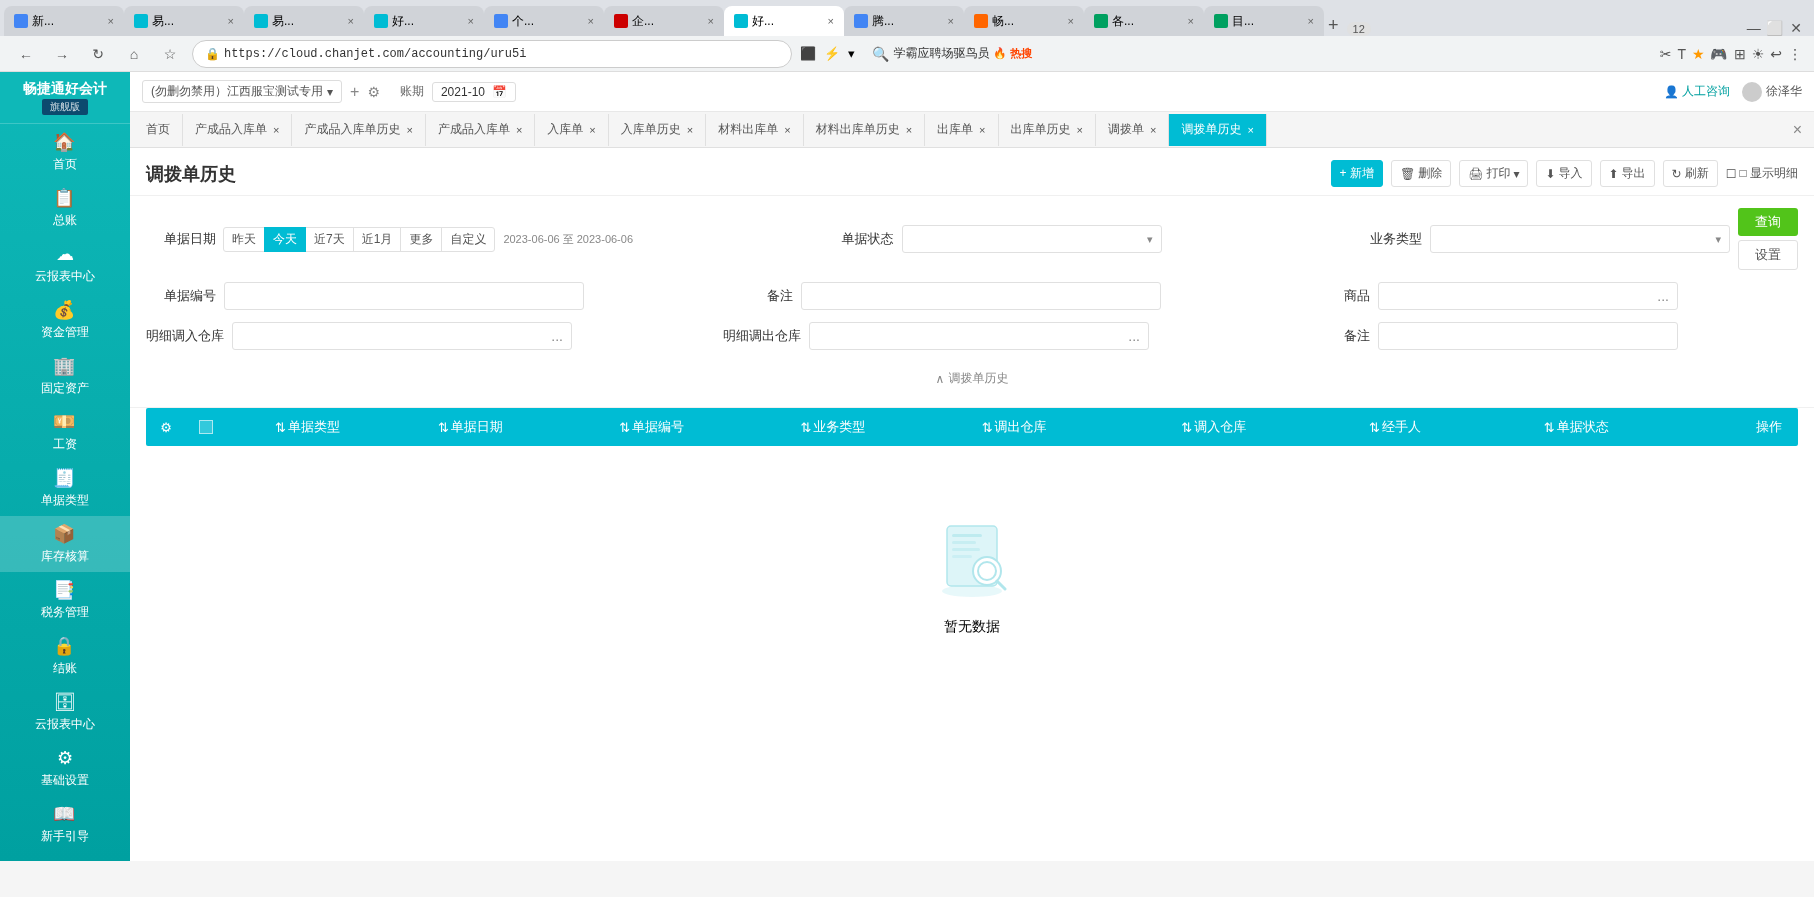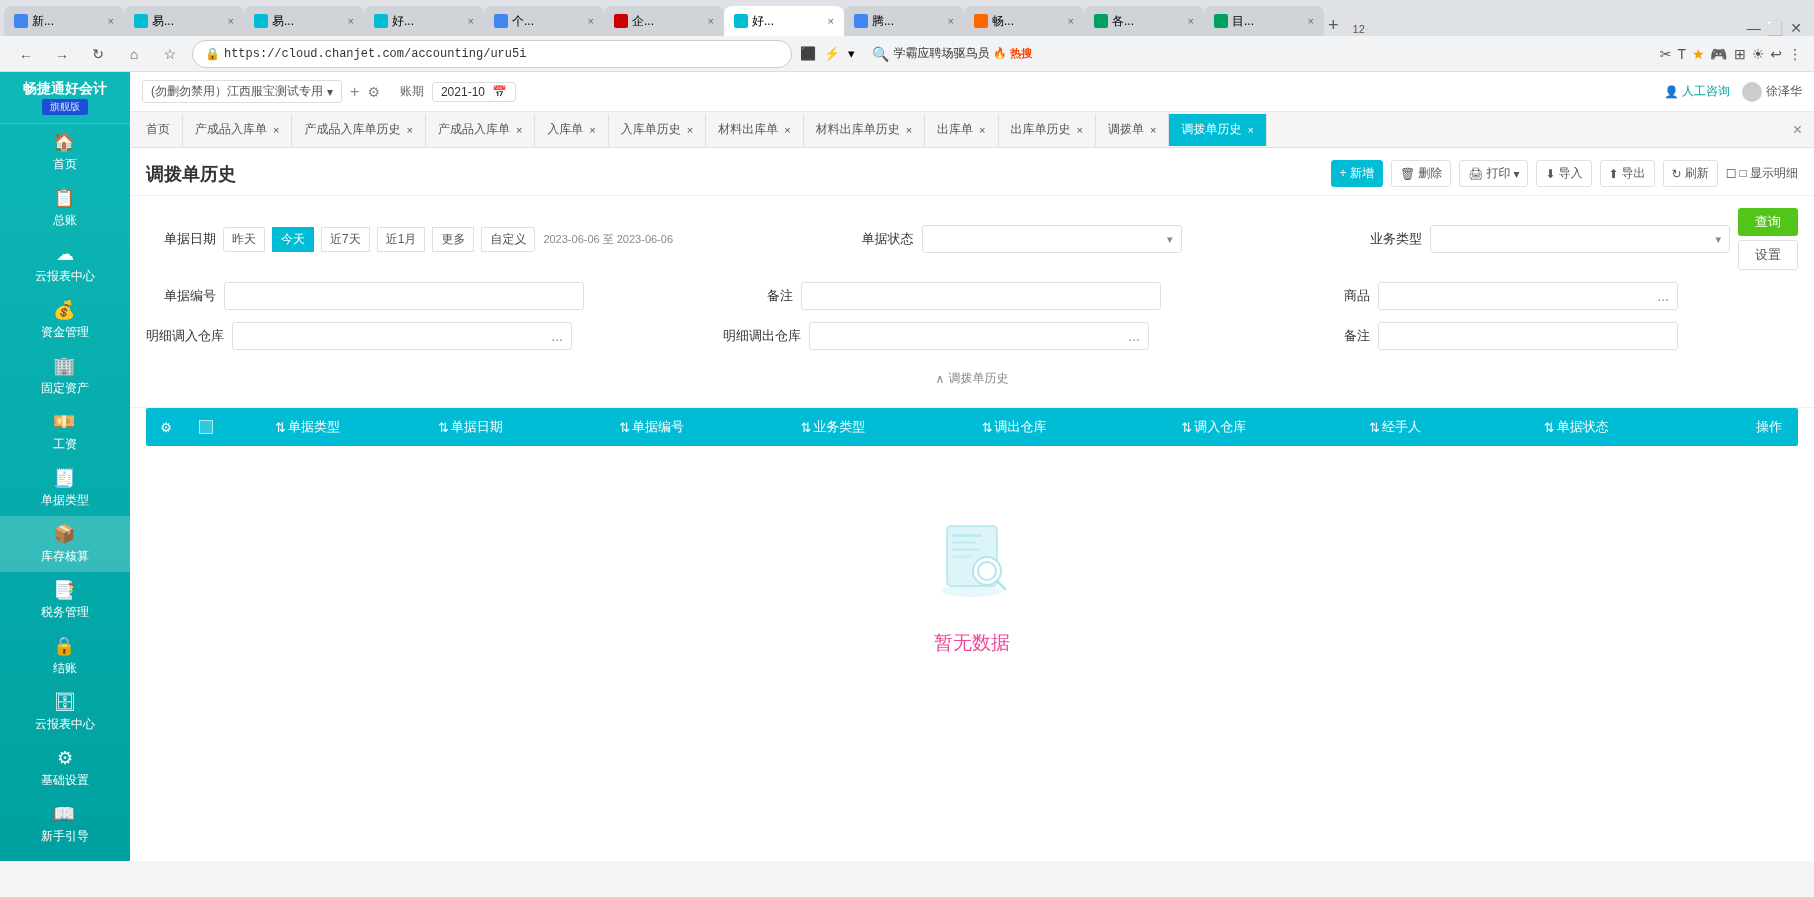--- a/index.html
+++ b/index.html
@@ -18,21 +18,21 @@
     .search-text { font-size: 12px; color: #333; }
     .hot-badge { color: #ff4400; font-size: 11px; font-weight: bold; }
 
     
     .app-wrapper { display: flex; height: calc(897px - 108px); }
 
     
     .sidebar { width: 130px; background: linear-gradient(180deg, #0eb8b8 0%, #00a0a0 100%); display: flex; flex-direction: column; align-items: center; padding-top: 0; flex-shrink: 0; }
     .sidebar-logo { width: 130px; background: #0eb8b8; padding: 8px; display: flex; flex-direction: column; align-items: center; border-bottom: 1px solid rgba(255,255,255,0.2); }
     .logo-text { color: white; font-size: 14px; font-weight: bold; text-align: center; line-height: 1.2; }
-    .logo-sub { color: rgba(255,255,255,0.8); font-size: 10px; background: #1d4ed8; padding: 1px 8px; border-radius: 2px; margin-top: 2px; }
+    .logo-sub { color: rgba(255,255,255,0.8); font-size: 10px; background: #0c4a6e; padding: 1px 8px; border-radius: 2px; margin-top: 2px; }
     .sidebar-menu { width: 100%; flex: 1; overflow-y: auto; }
     .sidebar-item { width: 100%; height: 56px; display: flex; flex-direction: column; align-items: center; justify-content: center; cursor: pointer; color: white; gap: 3px; }
     .sidebar-item.active { background: rgba(255,255,255,0.2); }
     .sidebar-icon { font-size: 18px; }
     .sidebar-label { font-size: 12px; }
 
     
     .main-content { flex: 1; display: flex; flex-direction: column; background: white; overflow: hidden; }
 
     
@@ -58,21 +58,21 @@
     .page-title { font-size: 18px; color: #333; font-weight: bold; }
     .action-bar { display: flex; align-items: center; gap: 8px; }
     .action-btn { display: flex; align-items: center; gap: 3px; font-size: 12px; color: #555; cursor: pointer; padding: 4px 8px; border: 1px solid #e0e0e0; border-radius: 3px; background: white; }
     .action-btn.primary { background: #00bcd4; color: white; border-color: #00bcd4; }
     .show-all-btn { display: flex; align-items: center; gap: 3px; font-size: 12px; color: #555; cursor: pointer; }
 
     
     .filter-area { padding: 12px 16px; border-bottom: 1px solid #f0f0f0; }
     .filter-row { display: flex; align-items: center; gap: 0; margin-bottom: 12px; }
     .filter-label { font-size: 13px; color: #333; min-width: 70px; text-align: right; margin-right: 8px; }
-    .date-filter { display: flex; align-items: center; gap: 8px; }
+    .date-filter { display: flex; align-items: center; gap: 0; }
     .date-btn { padding: 3px 8px; font-size: 12px; cursor: pointer; color: #555; border: 1px solid #e0e0e0; margin-left: -1px; }
     .date-btn:first-child { border-radius: 3px 0 0 3px; }
     .date-btn:last-child { border-radius: 0 3px 3px 0; }
     .date-btn.active { background: #00bcd4; color: white; border-color: #00bcd4; z-index: 1; }
     .date-range { font-size: 11px; color: #888; margin-left: 8px; }
     .filter-input { border: 1px solid #e0e0e0; height: 28px; padding: 0 8px; font-size: 12px; border-radius: 3px; min-width: 200px; }
     .filter-select { border: 1px solid #e0e0e0; height: 28px; padding: 0 8px; font-size: 12px; border-radius: 3px; min-width: 280px; background: white; display: flex; align-items: center; justify-content: space-between; cursor: pointer; }
     .filter-select-wide { min-width: 380px; }
     .dropdown-arrow { color: #888; font-size: 11px; }
     .filter-dots { color: #888; font-size: 14px; cursor: pointer; margin-left: 8px; }
@@ -96,21 +96,21 @@
     .th-num { flex: 1.5; }
     .th-biz { flex: 1.2; }
     .th-out { flex: 1.5; }
     .th-in { flex: 1.5; }
     .th-handler { flex: 1.2; }
     .th-status { flex: 1.5; }
     .th-action { flex: 0.8; justify-content: flex-end; padding-right: 16px; }
 
     .empty-state { display: flex; flex-direction: column; align-items: center; justify-content: center; padding: 60px 0; }
     .empty-icon { width: 100px; height: 100px; opacity: 0.6; }
-    .empty-text { font-size: 19px; color: #ec4899; margin-top: 24px; }
+    .empty-text { font-size: 14px; color: #000000; margin-top: 12px; }
 
     
     ::-webkit-scrollbar { width: 6px; height: 6px; }
     ::-webkit-scrollbar-track { background: #f1f1f1; }
     ::-webkit-scrollbar-thumb { background: #ccc; border-radius: 3px; }
   </style>
 </head>
 <body>
 
 <div class="browser-tabs" style="background:#dee1e6; display:flex; align-items:flex-end; height:36px; padding:0 4px;">

